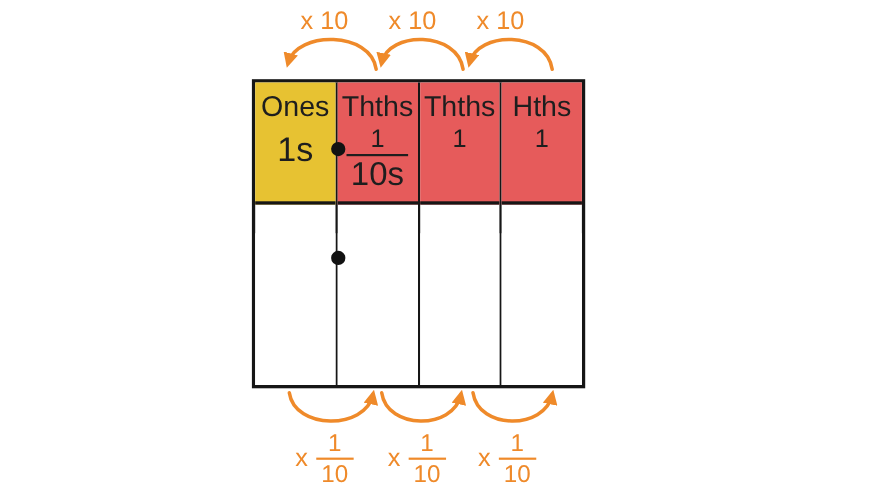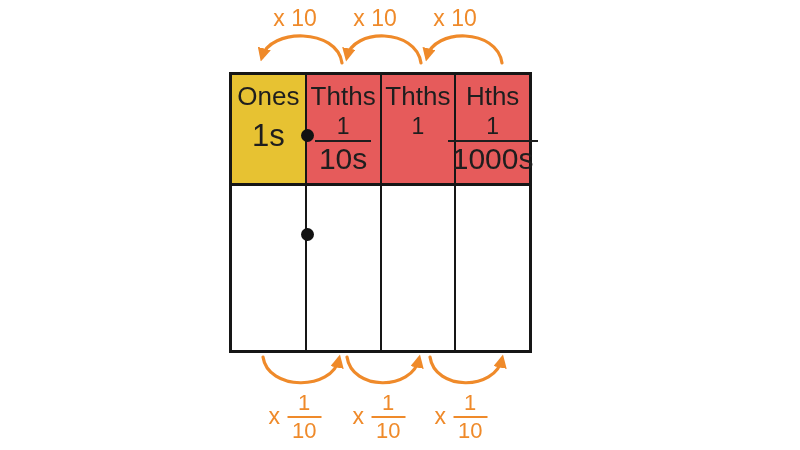--- a/index.html
+++ b/index.html
@@ -102,21 +102,20 @@
         </div>
       </div>
       <div class="pv-body"></div>
     </div>
 
     <div class="pv-col">
       <div class="pv-hdr bg-red">
         <div class="pv-hdr-title">Hths</div>
         <div class="frac">
           <span class="num">1</span>
-          <span class="den">1000s</span>
         </div>
       </div>
       <div class="pv-body"></div>
     </div>
 
   </div>
 
   <div class="dot dot-header"></div>
   <div class="dot dot-body"></div>
 

